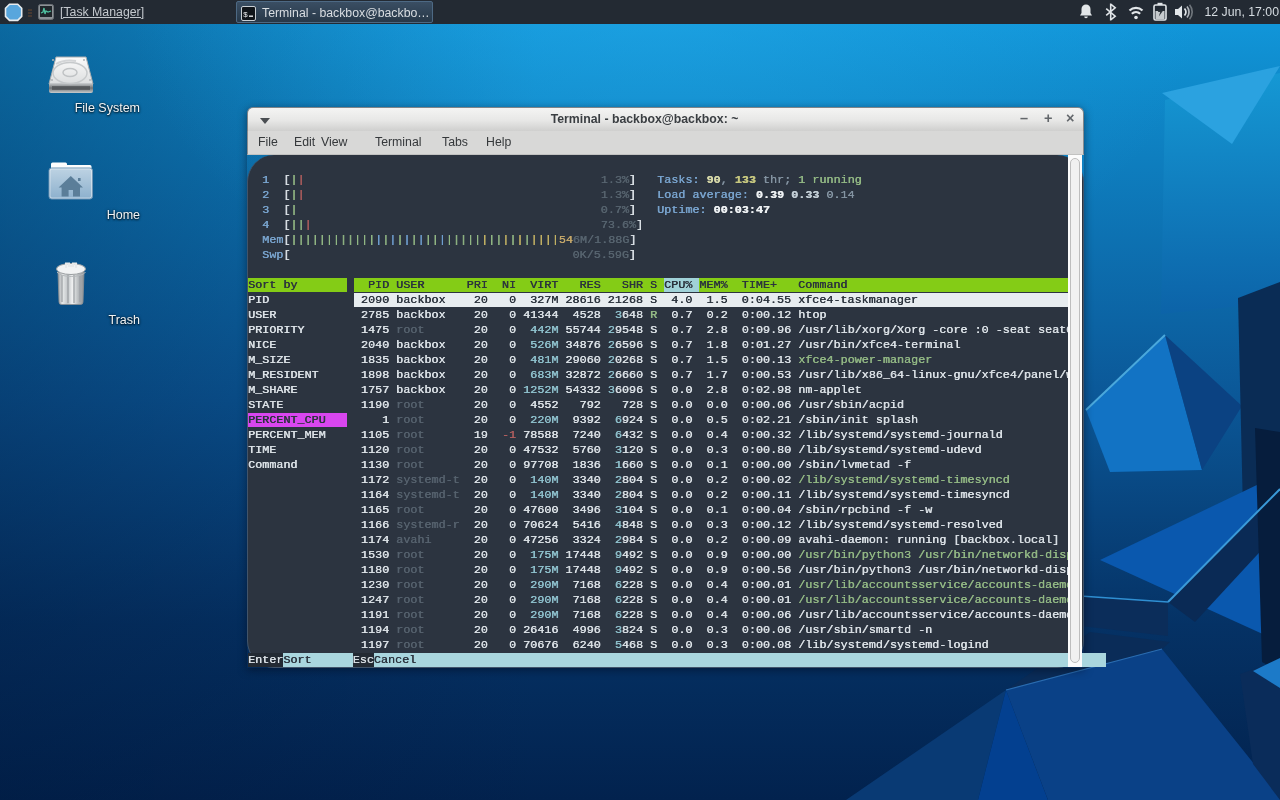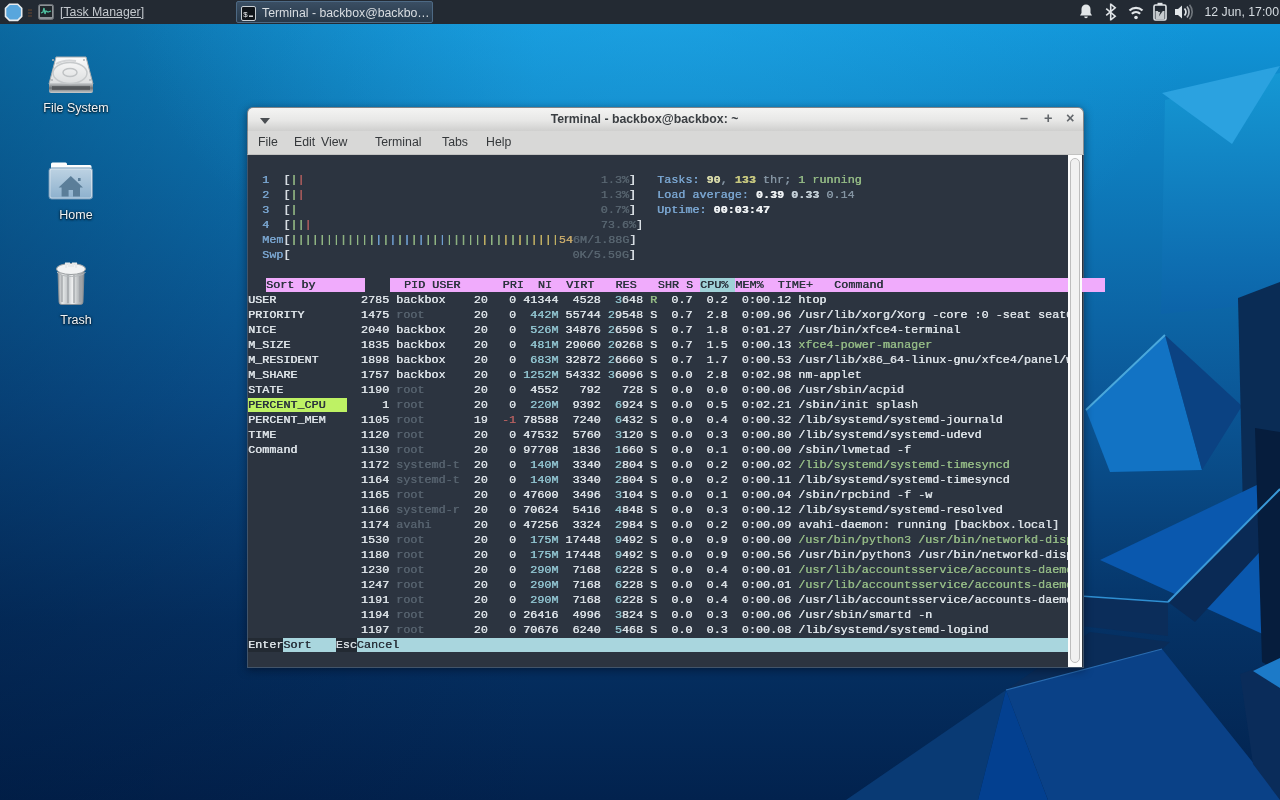--- a/index.html
+++ b/index.html
@@ -1,49 +1,49 @@
 <!DOCTYPE html>
 <html><head><meta charset="utf-8">
 <style>
 * { margin:0; padding:0; box-sizing:border-box; }
 html,body { width:1280px; height:800px; overflow:hidden; background:#0d3a72; font-family:"Liberation Sans",sans-serif; }
 #wall { position:absolute; left:0; top:0; }
 #dicons { position:absolute; left:0; top:0; }
-.dlabel { position:absolute; width:140px; left:0; text-align:center; color:#f0f3f5; font-size:12.5px; text-shadow:0 1px 2px rgba(0,0,0,0.85), 0 0 3px rgba(0,0,0,0.6);padding-left:12px; }
+.dlabel { position:absolute; width:140px; left:0; text-align:right; color:#f0f3f5; font-size:12.5px; text-shadow:0 1px 2px rgba(0,0,0,0.85), 0 0 3px rgba(0,0,0,0.6);padding-left:12px; }
 
 #panel { position:absolute; left:0; top:0; width:1280px; height:24px; background:#232a33; }
 #panel .wbtxt { position:absolute; top:4.5px; font-size:12.3px; color:#c3c8cd; white-space:nowrap;text-decoration:underline; }
 #actbtn { position:absolute; left:236px; top:1px; width:197px; height:22px; background:linear-gradient(#3a4e63,#283848); border:1px solid #4d6984; border-radius:2px; }
 #actbtn .wbtxt2 { position:absolute; left:25px; top:3.5px; font-size:12.3px; color:#d9dde1; white-space:nowrap; overflow:hidden; max-width:168px; }
 #handle { position:absolute; left:28px; top:9px; width:5px; height:9px; }
 #handle i { display:block; width:4px; height:1.5px; background:#463831; margin-bottom:1.5px; }
 #clock { position:absolute; right:1px; top:4.5px; font-size:12.3px; color:#d6dce1; }
 
 #win { position:absolute; left:247px; top:107px; width:837px; height:561px; box-shadow:0 2px 9px rgba(0,8,22,0.5); border-radius:6px 6px 0 0; }
 #titlebar { position:absolute; left:0; top:0; width:837px; height:24px; background:linear-gradient(#f4f4f3,#e7e7e6 55%,#cfcfce); border:1px solid #808488; border-bottom:none; border-radius:6px 6px 0 0;text-decoration:underline; }
 #title { position:absolute; left:0; top:4px; width:100%; padding-right:42px; text-align:center; font-size:12.3px; font-weight:bold; color:#3a3e42; }
 .tbtn { position:absolute; top:2px; font-size:14.5px; color:#63676b; font-weight:bold; }
 #menubar { position:absolute; left:0; top:24px; width:837px; height:24px; background:#d8d8d7; border-left:1px solid #888c90; border-right:1px solid #888c90; border-bottom:1px solid #c2c2c1; }
 .mi { position:absolute; top:4px; font-size:12.3px; color:#35383b; }
-#termarea { position:absolute; left:0; top:48px; width:837px; height:513px; background:#2c3440; border-left:1px solid #41546a; border-right:1px solid #41546a; border-bottom:1px solid #41546a; }
+#termarea { position:absolute; left:0; top:48px; width:837px; height:513px; background:#2c3440; border-left:1px solid #41546a; border-right:1px solid #41546a; border-bottom:1px solid #41546a;border-radius:27px; }
 #scroll { position:absolute; right:1px; top:0; width:14px; height:512px; background:#fcfcfc; }
 #thumb { position:absolute; left:1.5px; top:3px; width:10px; height:505px; background:#f1f1f1; border:1px solid #bdbdbd; border-radius:5px; }
 #tcontent { position:absolute; left:0px; top:3px; font-family:"Liberation Mono",monospace; font-size:11.75px; line-height:15px; color:#dbe1e6; text-shadow:0.4px 0 0; }
 .tl { height:15px; white-space:pre; }
 .w { color:#dbe1e6; } .bw { color:#eef1f3; font-weight:bold; } .bl { color:#78a3cd; }
 .gy { color:#57646f; } .ug { color:#56626e; } .cy { color:#8ec0cc; }
 .gr { color:#92b884; } .kh { color:#c6c77f; font-weight:bold; } .kl { color:#d6d8a8; font-weight:bold; }
 .rd { color:#b25f5f; } .yl { color:#c7a96a; } .mg { color:#8595a3; } .mb { color:#c2cdd5; font-weight:bold; }
-.hgrn { background:#f0abfc; color:#2b333d;margin-left:18px; }
+.hgrn { background:#84cc16; color:#2b333d; }
 .pr3 { padding-right:3px; }
 .hcyn { background:#a0d2d8; color:#2b333d; }
-.pcyn { background:#bef264; color:#2b333d; }
+.pcyn { background:#d946ef; color:#2b333d; }
 .cur { background:#e7ecef; color:#2b333d; padding-right:3px; }
 .fdk { background:#232a33; color:#d8dee3; }
-.fcy { background:#a9d6de; color:#2b333d; padding-right:3px; }
+.fcy { background:#a9d6de; color:#2b333d; padding-right:20px; }
 </style></head>
 <body>
 <svg id="wall" width="1280" height="800" viewBox="0 0 1280 800" xmlns="http://www.w3.org/2000/svg">
 <defs>
 <linearGradient id="sky" x1="0" y1="0" x2="0" y2="1">
 <stop offset="0" stop-color="#129ade"></stop>
         <stop offset="0.1" stop-color="#0f8bcc"></stop>
 <stop offset="0.5" stop-color="#0b5797"></stop>
         <stop offset="0.78" stop-color="#053265"></stop>
 <stop offset="1" stop-color="#02224e"></stop>
@@ -160,20 +160,21 @@
     <div id="tcontent">
 <div class="tl"></div>
 <div class="tl">  <span class="bl">1</span>  <span class="w">[</span><span style="color:#92b884">|</span><span style="color:#b25f5f">|</span>                                          <span class="gy">1.3%</span><span class="w">]</span>   <span class="bl">Tasks: </span><span class="kl">90</span><span class="mg">, </span><span class="kh">133</span><span class="mg"> thr; </span><span class="gr">1</span><span class="gr"> running</span></div>
 <div class="tl">  <span class="bl">2</span>  <span class="w">[</span><span style="color:#92b884">|</span><span style="color:#b25f5f">|</span>                                          <span class="gy">1.3%</span><span class="w">]</span>   <span class="bl">Load average: </span><span class="bw">0.39 </span><span class="mb">0.33 </span><span class="mg">0.14</span></div>
 <div class="tl">  <span class="bl">3</span>  <span class="w">[</span><span style="color:#92b884">|</span>                                           <span class="gy">0.7%</span><span class="w">]</span>   <span class="bl">Uptime: </span><span class="bw">00:03:47</span></div>
 <div class="tl">  <span class="bl">4</span>  <span class="w">[</span><span style="color:#92b884">|</span><span style="color:#92b884">|</span><span style="color:#b25f5f">|</span>                                         <span class="gy">73.6%</span><span class="w">]</span>   </div>
 <div class="tl">  <span class="bl">Mem</span><span class="w">[</span><span style="color:#92b884">|</span><span style="color:#92b884">|</span><span style="color:#92b884">|</span><span style="color:#92b884">|</span><span style="color:#92b884">|</span><span style="color:#92b884">|</span><span style="color:#92b884">|</span><span style="color:#92b884">|</span><span style="color:#92b884">|</span><span style="color:#92b884">|</span><span style="color:#92b884">|</span><span style="color:#92b884">|</span><span style="color:#6f9fd0">|</span><span style="color:#92b884">|</span><span style="color:#6f9fd0">|</span><span style="color:#92b884">|</span><span style="color:#6f9fd0">|</span><span style="color:#92b884">|</span><span style="color:#6f9fd0">|</span><span style="color:#92b884">|</span><span style="color:#92b884">|</span><span style="color:#6f9fd0">|</span><span style="color:#92b884">|</span><span style="color:#92b884">|</span><span style="color:#92b884">|</span><span style="color:#92b884">|</span><span style="color:#92b884">|</span><span style="color:#c3b264">|</span><span style="color:#92b884">|</span><span style="color:#92b884">|</span><span style="color:#c3b264">|</span><span style="color:#92b884">|</span><span style="color:#c3b264">|</span><span style="color:#92b884">|</span><span style="color:#c3b264">|</span><span style="color:#c3b264">|</span><span style="color:#c3b264">|</span><span style="color:#c3b264">|</span><span class="yl">54</span><span class="gy">6M/1.88G</span><span class="w">]</span></div>
 <div class="tl">  <span class="bl">Swp</span><span class="w">[</span>                                        <span class="gy">0K/5.59G</span><span class="w">]</span></div>
 <div class="tl"></div>
 <div class="tl"><span class="hgrn">Sort by       </span> <span class="hgrn pr3">  PID USER      PRI  NI  VIRT   RES   SHR S <span class="hcyn">CPU% </span>MEM%  TIME+   Command                               </span></div>
+<div class="tl"><span class="w">PID           </span> <span class="cur"> 2090 backbox    20   0  327M 28616 21268 S  4.0  1.5  0:04.55 xfce4-taskmanager                     </span></div>
 <div class="tl"><span class="w">USER          </span> <span class="w"> 2785 </span><span class="w">backbox   </span><span class="w"> 20 </span><span class="w">  0</span> <span class="w">41344 </span><span class="w"> 4528 </span> <span class="cy">3</span><span class="w">648</span> <span class="gr">R</span> <span class="w"> 0.7 </span><span class="w"> 0.2  </span><span class="w">0:00.12</span> <span class="w">htop</span></div>
 <div class="tl"><span class="w">PRIORITY      </span> <span class="w"> 1475 </span><span class="ug">root      </span><span class="w"> 20 </span><span class="w">  0</span> <span class="cy"> 442M </span><span class="w">55744 </span><span class="cy">2</span><span class="w">9548</span> <span class="w">S</span> <span class="w"> 0.7 </span><span class="w"> 2.8  </span><span class="w">0:09.96</span> <span class="w">/usr/lib/xorg/Xorg -core :0 -seat seat0</span></div>
 <div class="tl"><span class="w">NICE          </span> <span class="w"> 2040 </span><span class="w">backbox   </span><span class="w"> 20 </span><span class="w">  0</span> <span class="cy"> 526M </span><span class="w">34876 </span><span class="cy">2</span><span class="w">6596</span> <span class="w">S</span> <span class="w"> 0.7 </span><span class="w"> 1.8  </span><span class="w">0:01.27</span> <span class="w">/usr/bin/xfce4-terminal</span></div>
 <div class="tl"><span class="w">M_SIZE        </span> <span class="w"> 1835 </span><span class="w">backbox   </span><span class="w"> 20 </span><span class="w">  0</span> <span class="cy"> 481M </span><span class="w">29060 </span><span class="cy">2</span><span class="w">0268</span> <span class="w">S</span> <span class="w"> 0.7 </span><span class="w"> 1.5  </span><span class="w">0:00.13</span> <span class="gr">xfce4-power-manager</span></div>
 <div class="tl"><span class="w">M_RESIDENT    </span> <span class="w"> 1898 </span><span class="w">backbox   </span><span class="w"> 20 </span><span class="w">  0</span> <span class="cy"> 683M </span><span class="w">32872 </span><span class="cy">2</span><span class="w">6660</span> <span class="w">S</span> <span class="w"> 0.7 </span><span class="w"> 1.7  </span><span class="w">0:00.53</span> <span class="w">/usr/lib/x86_64-linux-gnu/xfce4/panel/w</span></div>
 <div class="tl"><span class="w">M_SHARE       </span> <span class="w"> 1757 </span><span class="w">backbox   </span><span class="w"> 20 </span><span class="w">  0</span> <span class="cy">1252M </span><span class="w">54332 </span><span class="cy">3</span><span class="w">6096</span> <span class="w">S</span> <span class="w"> 0.0 </span><span class="w"> 2.8  </span><span class="w">0:02.98</span> <span class="w">nm-applet</span></div>
 <div class="tl"><span class="w">STATE         </span> <span class="w"> 1190 </span><span class="ug">root      </span><span class="w"> 20 </span><span class="w">  0</span> <span class="w"> 4552 </span><span class="w">  792 </span><span class="w">  728</span> <span class="w">S</span> <span class="w"> 0.0 </span><span class="w"> 0.0  </span><span class="w">0:00.06</span> <span class="w">/usr/sbin/acpid</span></div>
 <div class="tl"><span class="pcyn">PERCENT_CPU   </span> <span class="w">    1 </span><span class="ug">root      </span><span class="w"> 20 </span><span class="w">  0</span> <span class="cy"> 220M </span><span class="w"> 9392 </span> <span class="cy">6</span><span class="w">924</span> <span class="w">S</span> <span class="w"> 0.0 </span><span class="w"> 0.5  </span><span class="w">0:02.21</span> <span class="w">/sbin/init splash</span></div>
 <div class="tl"><span class="w">PERCENT_MEM   </span> <span class="w"> 1105 </span><span class="ug">root      </span><span class="w"> 19 </span><span class="rd"> -1</span> <span class="w">78588 </span><span class="w"> 7240 </span> <span class="cy">6</span><span class="w">432</span> <span class="w">S</span> <span class="w"> 0.0 </span><span class="w"> 0.4  </span><span class="w">0:00.32</span> <span class="w">/lib/systemd/systemd-journald</span></div>
 <div class="tl"><span class="w">TIME          </span> <span class="w"> 1120 </span><span class="ug">root      </span><span class="w"> 20 </span><span class="w">  0</span> <span class="w">47532 </span><span class="w"> 5760 </span> <span class="cy">3</span><span class="w">120</span> <span class="w">S</span> <span class="w"> 0.0 </span><span class="w"> 0.3  </span><span class="w">0:00.80</span> <span class="w">/lib/systemd/systemd-udevd</span></div>

